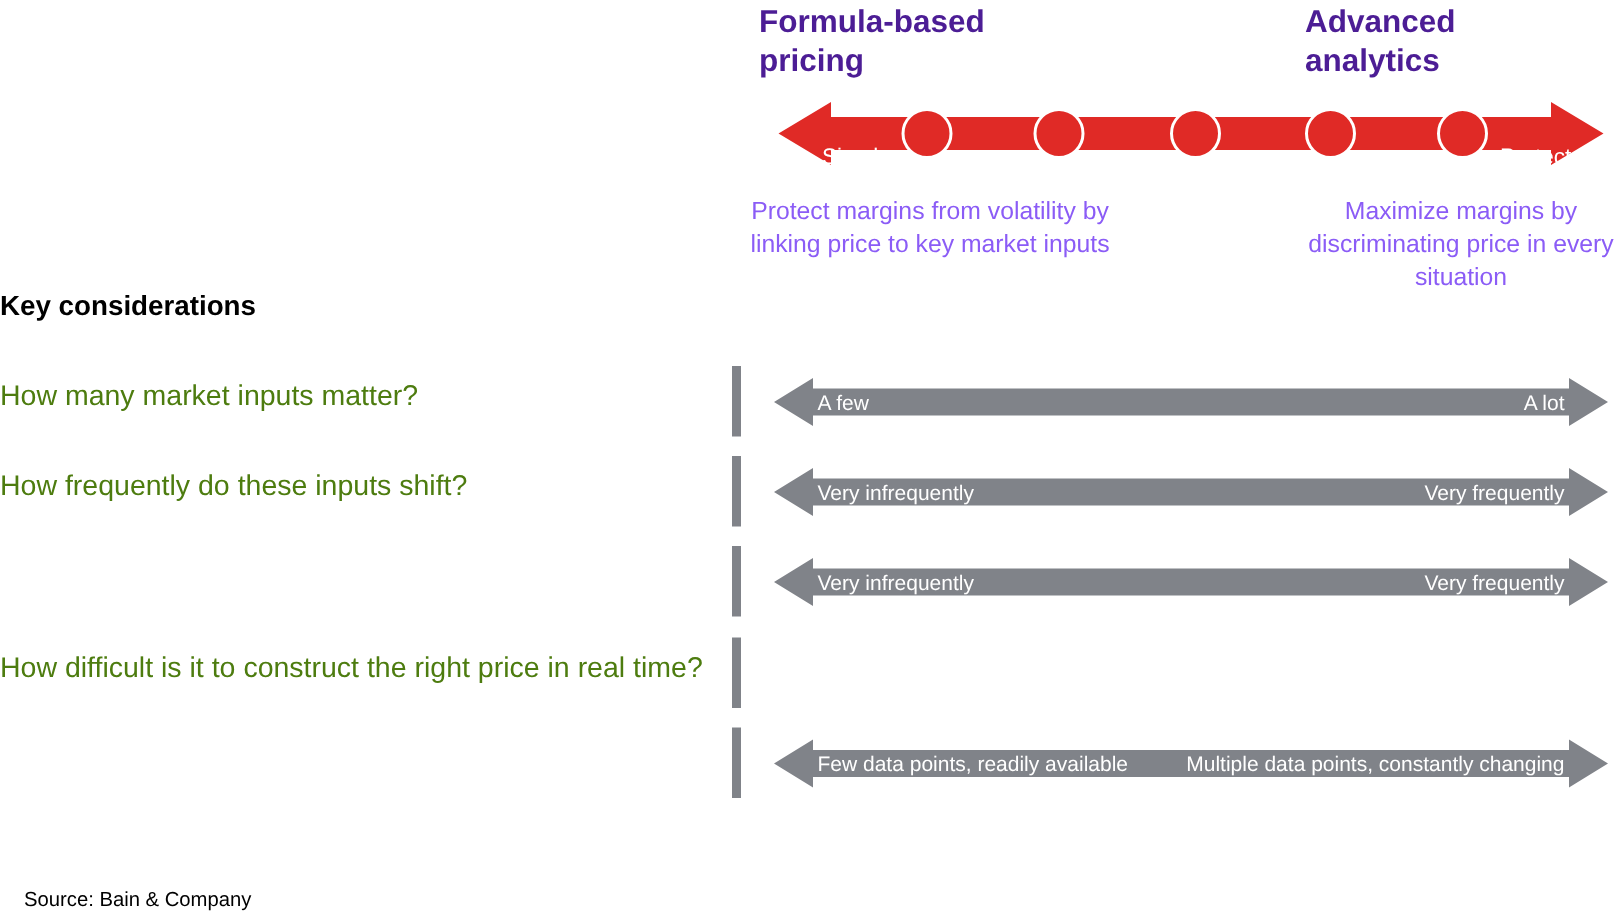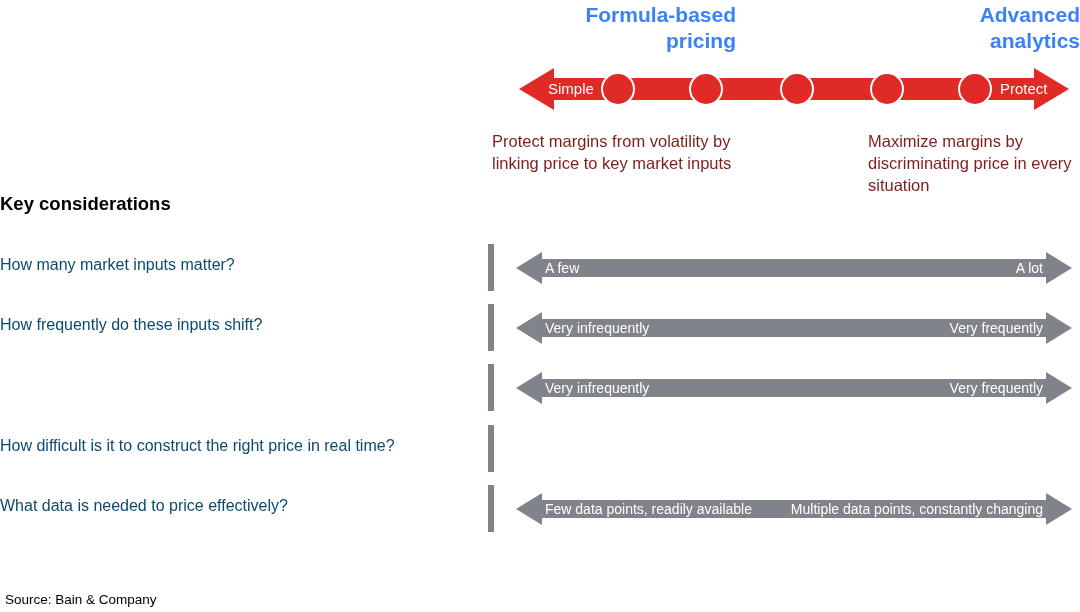--- a/index.html
+++ b/index.html
@@ -16,52 +16,52 @@
     overflow: hidden;
   }
 
   
   .spectrum-header {
     position: absolute;
     top: 2px;
     font-size: 21px;
     font-weight: bold;
     line-height: 26px;
-    text-align: right;
-    color: #3b82f6;
+    text-align: left;
+    color: #4c1d95;
   }
   #header-left  { left: 506px;  width: 230px; }
   #header-right { left: 870px;  width: 210px; }
 
   
   #spectrum-arrow {
     position: absolute;
     left: 514px;
     top: 62px;
     width: 560px;
     height: 56px;
   }
   .arrow-end-label {
     position: absolute;
-    top: 79px;
+    top: 95px;
     font-size: 15px;
     color: #ffffff;
     line-height: 20px;
   }
   #label-simple  { left: 548px; }
   #label-complex { left: 1000px; }
 
   
   .spectrum-desc {
     position: absolute;
     top: 130px;
     font-size: 16.5px;
     line-height: 22px;
-    text-align: left;
-    color: #7f1d1d;
+    text-align: center;
+    color: #8b5cf6;
   }
   #desc-left  { left: 492px; width: 256px; }
   #desc-right { left: 868px; width: 212px; }
 
   
   #key-considerations-title {
     position: absolute;
     left: 0px;
     top: 193px;
     font-size: 18.5px;
@@ -72,23 +72,23 @@
   .consideration-row {
     position: absolute;
     left: 0px;
     width: 1080px;
     height: 48px;
   }
   .consideration-question {
     position: absolute;
     left: 0px;
     top: 11px;
-    font-size: 16px;
+    font-size: 19px;
     line-height: 22px;
-    color: #0c4a6e;
+    color: #4d7c0f;
     white-space: nowrap;
   }
   .row-separator {
     position: absolute;
     left: 488px;
     top: 1px;
     width: 6px;
     height: 47px;
     background: #808389;
   }
@@ -106,21 +106,21 @@
     line-height: 18px;
     color: #ffffff;
     white-space: nowrap;
   }
   .gray-label-left  { left: 31px; }
   .gray-label-right { right: 31px; }
 
   
   #source-note {
     position: absolute;
-    left: 5px;
+    left: 16px;
     top: 592px;
     font-size: 13.5px;
     color: #000;
   }
 </style>
 </head>
 <body>
 
 <div id="header-left" class="spectrum-header">
   <div>Formula-based</div>
@@ -185,21 +185,20 @@
     <div class="gray-arrow-label gray-label-right">Very frequently</div>
   </div>
 </div>
 
 <div class="consideration-row" style="top:424px">
   <div class="consideration-question">How difficult is it to construct the right price in real time?</div>
   <div class="row-separator"></div>
 </div>
 
 <div class="consideration-row" style="top:484px">
-  <div class="consideration-question">What data is needed to price effectively?</div>
   <div class="row-separator"></div>
   <div class="gray-arrow-wrap">
     <svg width="560" height="42" viewBox="0 0 560 42">
       <path d="M 2 21 L 28 5 L 28 12 L 532 12 L 532 5 L 558 21 L 532 37 L 532 30 L 28 30 L 28 37 Z" fill="#808389"></path>
     </svg>
     <div class="gray-arrow-label gray-label-right">Multiple data points, constantly changing</div>
     <div class="gray-arrow-label gray-label-left">Few data points, readily available</div>
   </div>
 </div>
 

